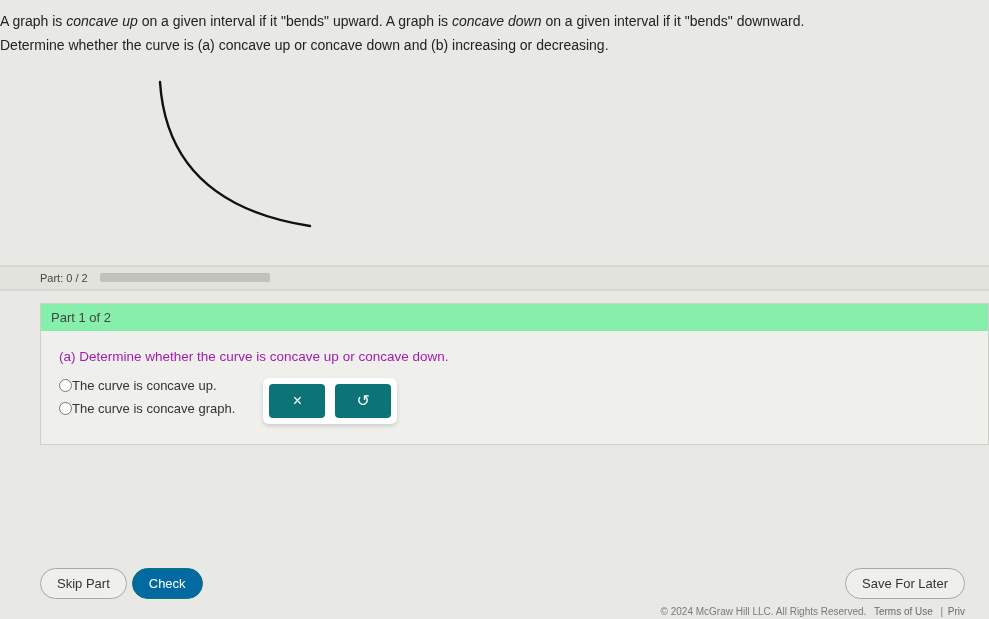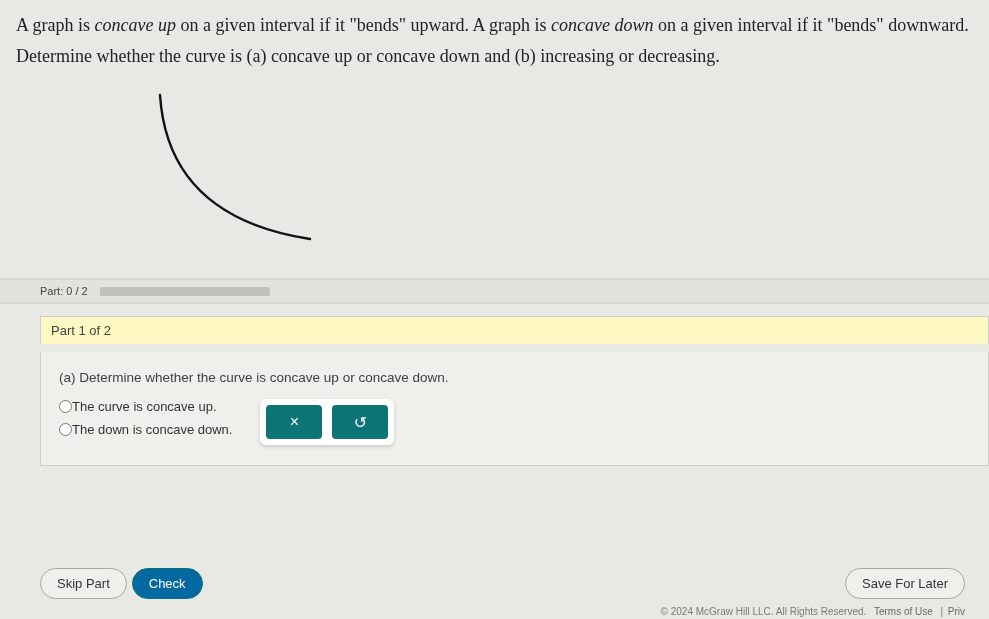--- a/index.html
+++ b/index.html
@@ -6,25 +6,24 @@
   body {
     font-family: Arial, Helvetica, sans-serif;
     background: #e8e8e5;
     width: 989px;
     height: 619px;
     overflow: hidden;
     color: #333;
     position: relative;
   }
   .question-text {
-    padding: 10px 14px 6px 16px;
-    font-size: 18px;
+    padding: 10px 14px 6px 0;
+    font-size: 14px;
     line-height: 1.7;
     color: #222;
-    font-family: Liberation Serif, serif;
   }
   .question-text .italic { font-style: italic; }
   .curve-area {
     padding: 10px 0 20px 140px;
     height: 195px;
   }
   .curve-area svg { display: block; }
   .progress-row {
     display: flex;
     align-items: center;
@@ -40,41 +39,41 @@
     font-size: 11px;
     color: #444;
   }
   .progress-bar {
     flex: 0 0 170px;
     height: 9px;
     background: #c2c2bd;
     border-radius: 2px;
   }
   .part-header {
-    margin: 12px 0 8px 40px;
+    margin: 12px 0 0 40px;
     padding: 6px 10px;
     font-size: 13px;
     color: #444;
-    background: #fef9c3;
+    background: #86efac;
     border: 1px solid #cfcfca;
     border-bottom: none;
     width: calc(100% - 40px);
   }
   .part-body {
     margin-left: 40px;
     background: #efefec;
     border: 1px solid #cfcfca;
     border-top: none;
     padding: 18px 18px 20px 18px;
     width: calc(100% - 40px);
     position: relative;
   }
   .part-prompt {
     font-size: 13.5px;
-    color: #404040;
+    color: #a21caf;
     margin-bottom: 14px;
   }
   .answer-row {
     display: flex;
     align-items: flex-start;
     gap: 28px;
   }
   .options {
     display: flex;
     flex-direction: column;
@@ -167,21 +166,21 @@
 <div class="part-body">
   <div class="part-prompt">(a) Determine whether the curve is concave up or concave down.</div>
   <div class="answer-row">
     <div class="options">
       <label class="option">
         <input type="radio" name="concavity" style="">
         <span>The curve is concave up.</span>
       </label>
       <label class="option">
         <input type="radio" name="concavity" style="">
-        <span>The down is concave down.</span>
+        <span>The curve is concave graph.</span>
       </label>
     </div>
     <div class="tool-group">
       <button class="tool-btn">
         <span>×</span>
       </button>
       <button class="tool-btn">
         <span>↺</span>
       </button>
     </div>

